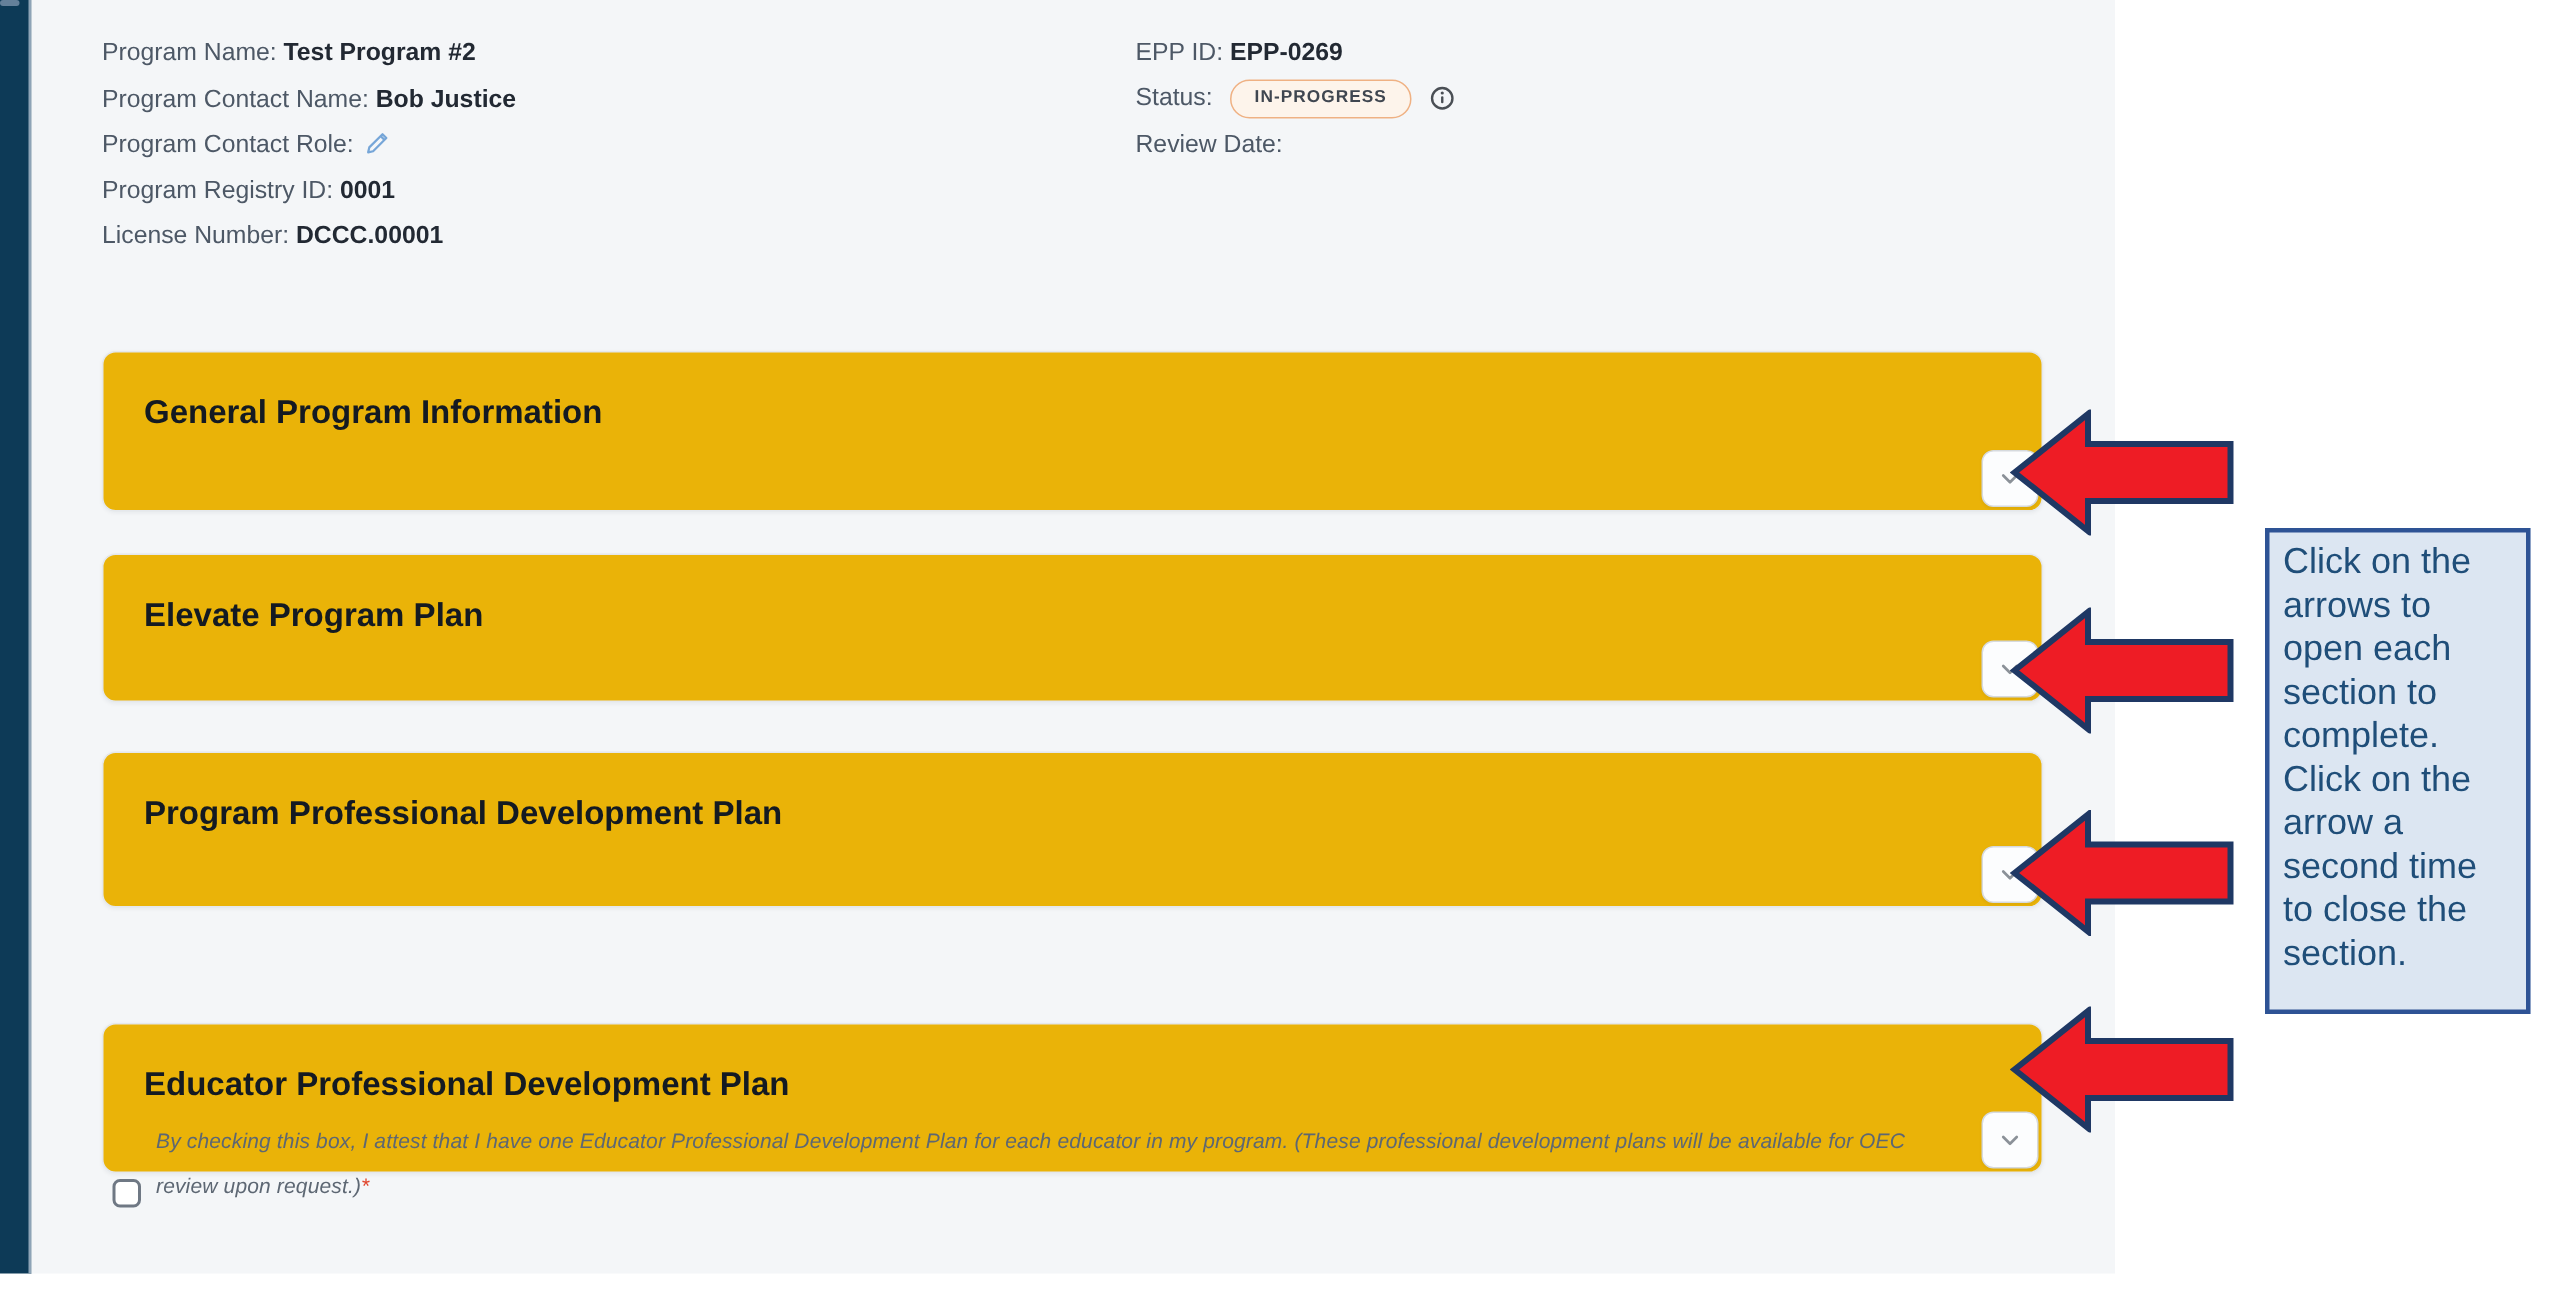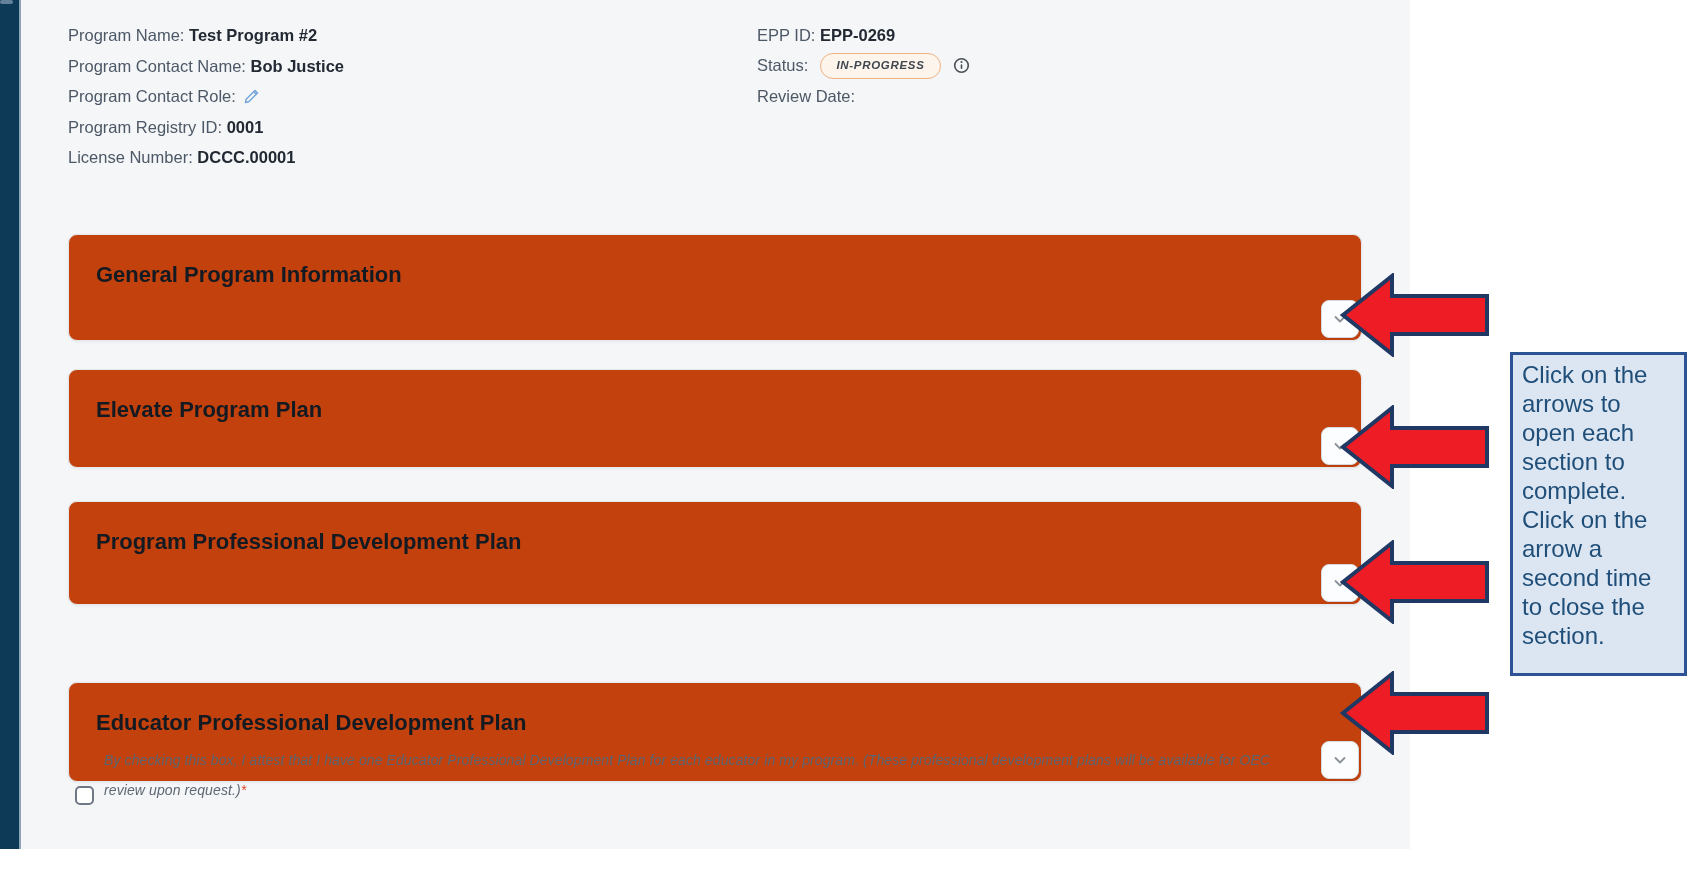--- a/index.html
+++ b/index.html
@@ -14,25 +14,25 @@
   
   .content { position: absolute; left: 21px; top: 0; width: 1389px; height: 849px; background: var(--content-bg, #f4f6f8); }
 
   
   .info-left { position: absolute; left: 68px; top: 20px; font-size: 16.5px; line-height: 30.6px; color: var(--text-label, #4d5866); white-space: nowrap; }
   .info-right { position: absolute; left: 745px; top: 20px; font-size: 16.5px; color: var(--text-label, #4d5866); }
   .info-right .row { display: flex; align-items: center; height: 30.6px; white-space: nowrap; margin-left: 12px; }
   .val { font-weight: bold; color: var(--text-value, #222933); }
   .pencil-btn { display: inline-flex; align-items: center; justify-content: center; vertical-align: -3px; margin-left: 7px; width: 18px; height: 18px; cursor: pointer; background: none; border: none; padding: 0; }
 
-  .badge { margin-left: 12px; display: inline-flex; align-items: center; padding: 6px 15px; border: 1.5px solid var(--badge-border, #efb183); background: var(--badge-bg, #fdf4eb); border-radius: 999px; font-size: 11.5px; font-weight: bold; letter-spacing: 0.7px; color: var(--badge-text, #3f4650); line-height: 1; font-style: italic; }
+  .badge { margin-left: 12px; display: inline-flex; align-items: center; padding: 6px 15px; border: 1.5px solid var(--badge-border, #efb183); background: var(--badge-bg, #fdf4eb); border-radius: 999px; font-size: 11.5px; font-weight: bold; letter-spacing: 0.7px; color: var(--badge-text, #3f4650); line-height: 1; }
   .info-ic { margin-left: 12px; display: inline-flex; cursor: pointer; }
 
   
-  .card { position: absolute; left: 68px; width: 1294px; background: #c2410c; border: 1px solid var(--card-border, #e5e8ec); border-radius: 9px; box-shadow: 0 1px 3px rgba(20,30,50,0.06); }
+  .card { position: absolute; left: 68px; width: 1294px; background: #eab308; border: 1px solid var(--card-border, #e5e8ec); border-radius: 9px; box-shadow: 0 1px 3px rgba(20,30,50,0.06); }
   .card-title { position: absolute; left: 27px; top: 27px; font-size: 22px; font-weight: bold; color: var(--title, #141a22); white-space: nowrap; }
   .chev-btn { position: absolute; right: 2px; bottom: 2px; width: 38px; height: 38px; background: #fcfdfe; border: 1px solid #d6dade; border-radius: 8px; display: flex; align-items: center; justify-content: center; box-shadow: 0 1px 2px rgba(0,0,0,0.05); cursor: pointer; padding: 0; }
 
   
   .arrow { position: absolute; left: 1340px; width: 150px; height: 84px; pointer-events: none; }
   .arrow polygon { fill: var(--arrow-fill, #ee1c25); stroke: var(--arrow-outline, #1f3864); stroke-width: 4; stroke-linejoin: miter; }
 
   
   .callout { position: absolute; left: 1510px; top: 352px; width: 177px; height: 324px; background: var(--callout-bg, #dce6f2); border: 3px solid var(--callout-border, #2e5395); padding: 5px 8px 5px 9px; font-size: 24px; line-height: 29px; color: var(--callout-text, #1f4e79); }
 

